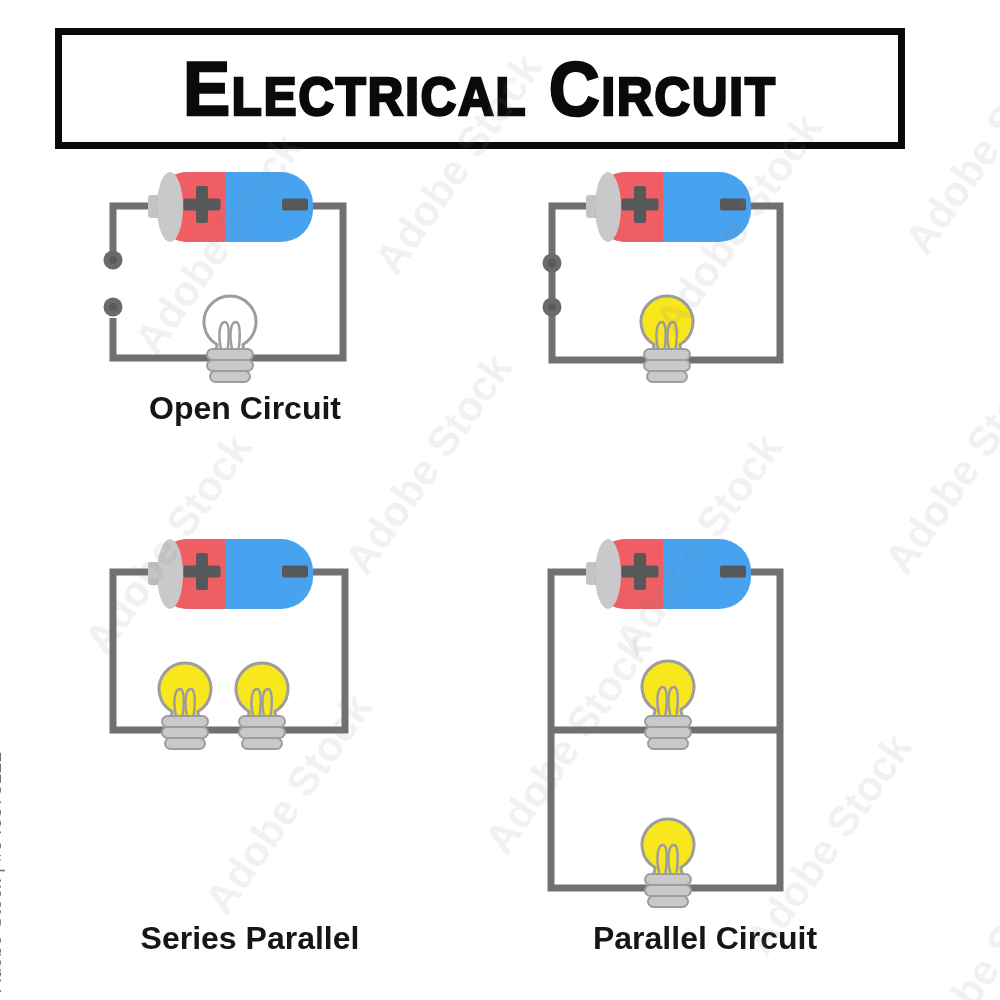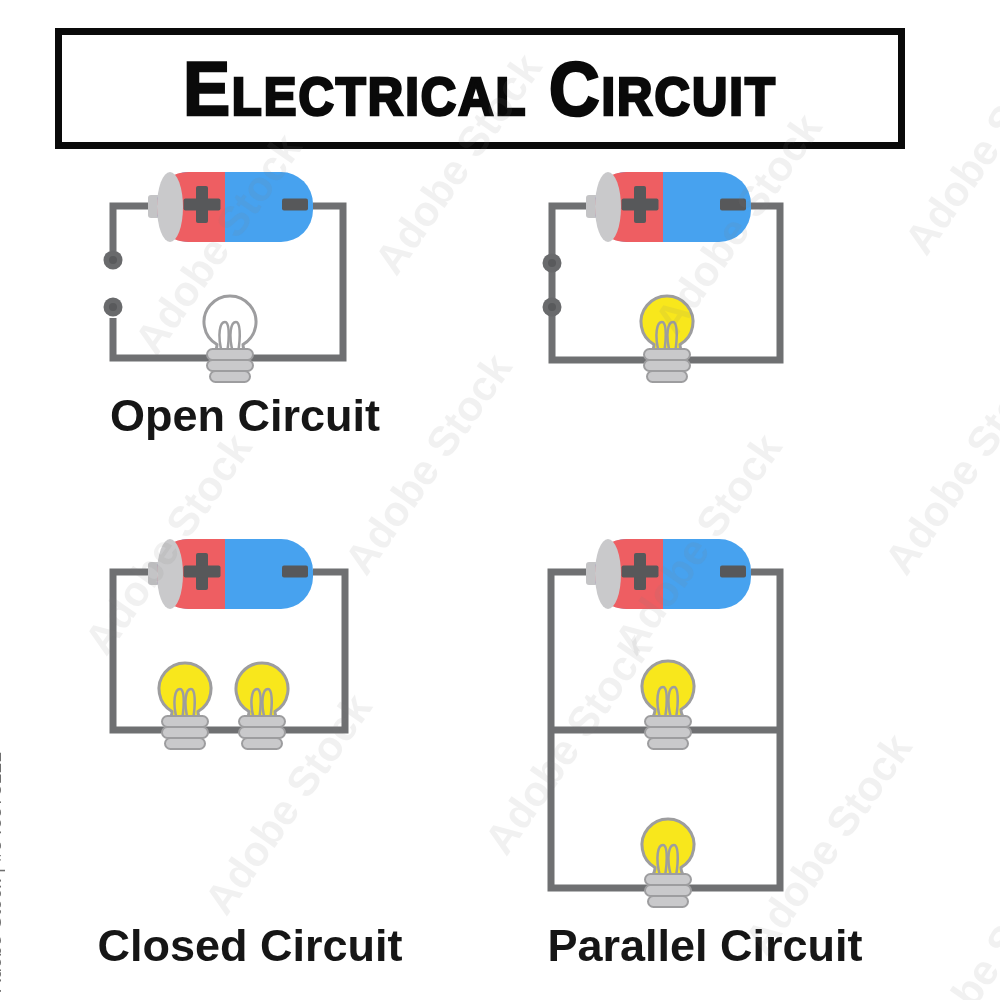--- a/index.html
+++ b/index.html
@@ -19,21 +19,21 @@
     font-variant:small-caps;font-weight:bold;font-size:70px;
     letter-spacing:2px;color:var(--title,#0a0a0a);
     -webkit-text-stroke:2.5px var(--title,#0a0a0a);
     white-space:nowrap;transform:scaleY(1.08);
   }
 
   
   .circuit{position:absolute;}
   .circuit svg{display:block;}
   .circuit-label{
-    position:absolute;text-align:center;font-weight:bold;font-size:45px;
+    position:absolute;text-align:center;font-weight:bold;font-size:32px;
     color:var(--label,#161616);letter-spacing:0px;white-space:nowrap;
   }
   #label-open    {left:60px; top:390px;width:370px;}
   #label-closed  {left:515px;top:390px;width:360px;}
   #label-series  {left:65px; top:920px;width:370px;}
   #label-parallel{left:520px;top:920px;width:370px;}
 
   
   .wm-vertical{
     position:absolute;left:6px;bottom:8px;width:max-content;
@@ -179,21 +179,21 @@
           <path d="M185,200 C180,181 183,169 188,169 C192,169 193,182 190,200"></path>
         </g>
         <g fill="var(--bulb-base)" stroke="var(--bulb-outline)" stroke-width="2">
           <rect x="159" y="196" width="46" height="11" rx="5.5"></rect>
           <rect x="159" y="207" width="46" height="11" rx="5.5"></rect>
           <rect x="162" y="218" width="40" height="11" rx="5.5"></rect>
         </g>
       </g>
     </svg>
   </div>
-  <div class="circuit-label" id="label-series">Closed Circuit</div>
+  <div class="circuit-label" id="label-series">Series Parallel</div>
 
   <div class="circuit" style="left:520px;top:520px">
     <svg width="330" height="400" viewBox="0 0 330 400">
       <g fill="none" stroke="var(--wire)" stroke-width="7">
         <path d="M68,52 H31 V368 H260 V52 H231"></path>
         <path d="M31,210 H260"></path>
       </g>
       <g>
         <rect x="66" y="42" width="25" height="23" rx="3" fill="var(--battery-nub)"></rect>
         <rect x="75" y="19" width="156" height="70" rx="32" fill="var(--battery-blue)"></rect>

